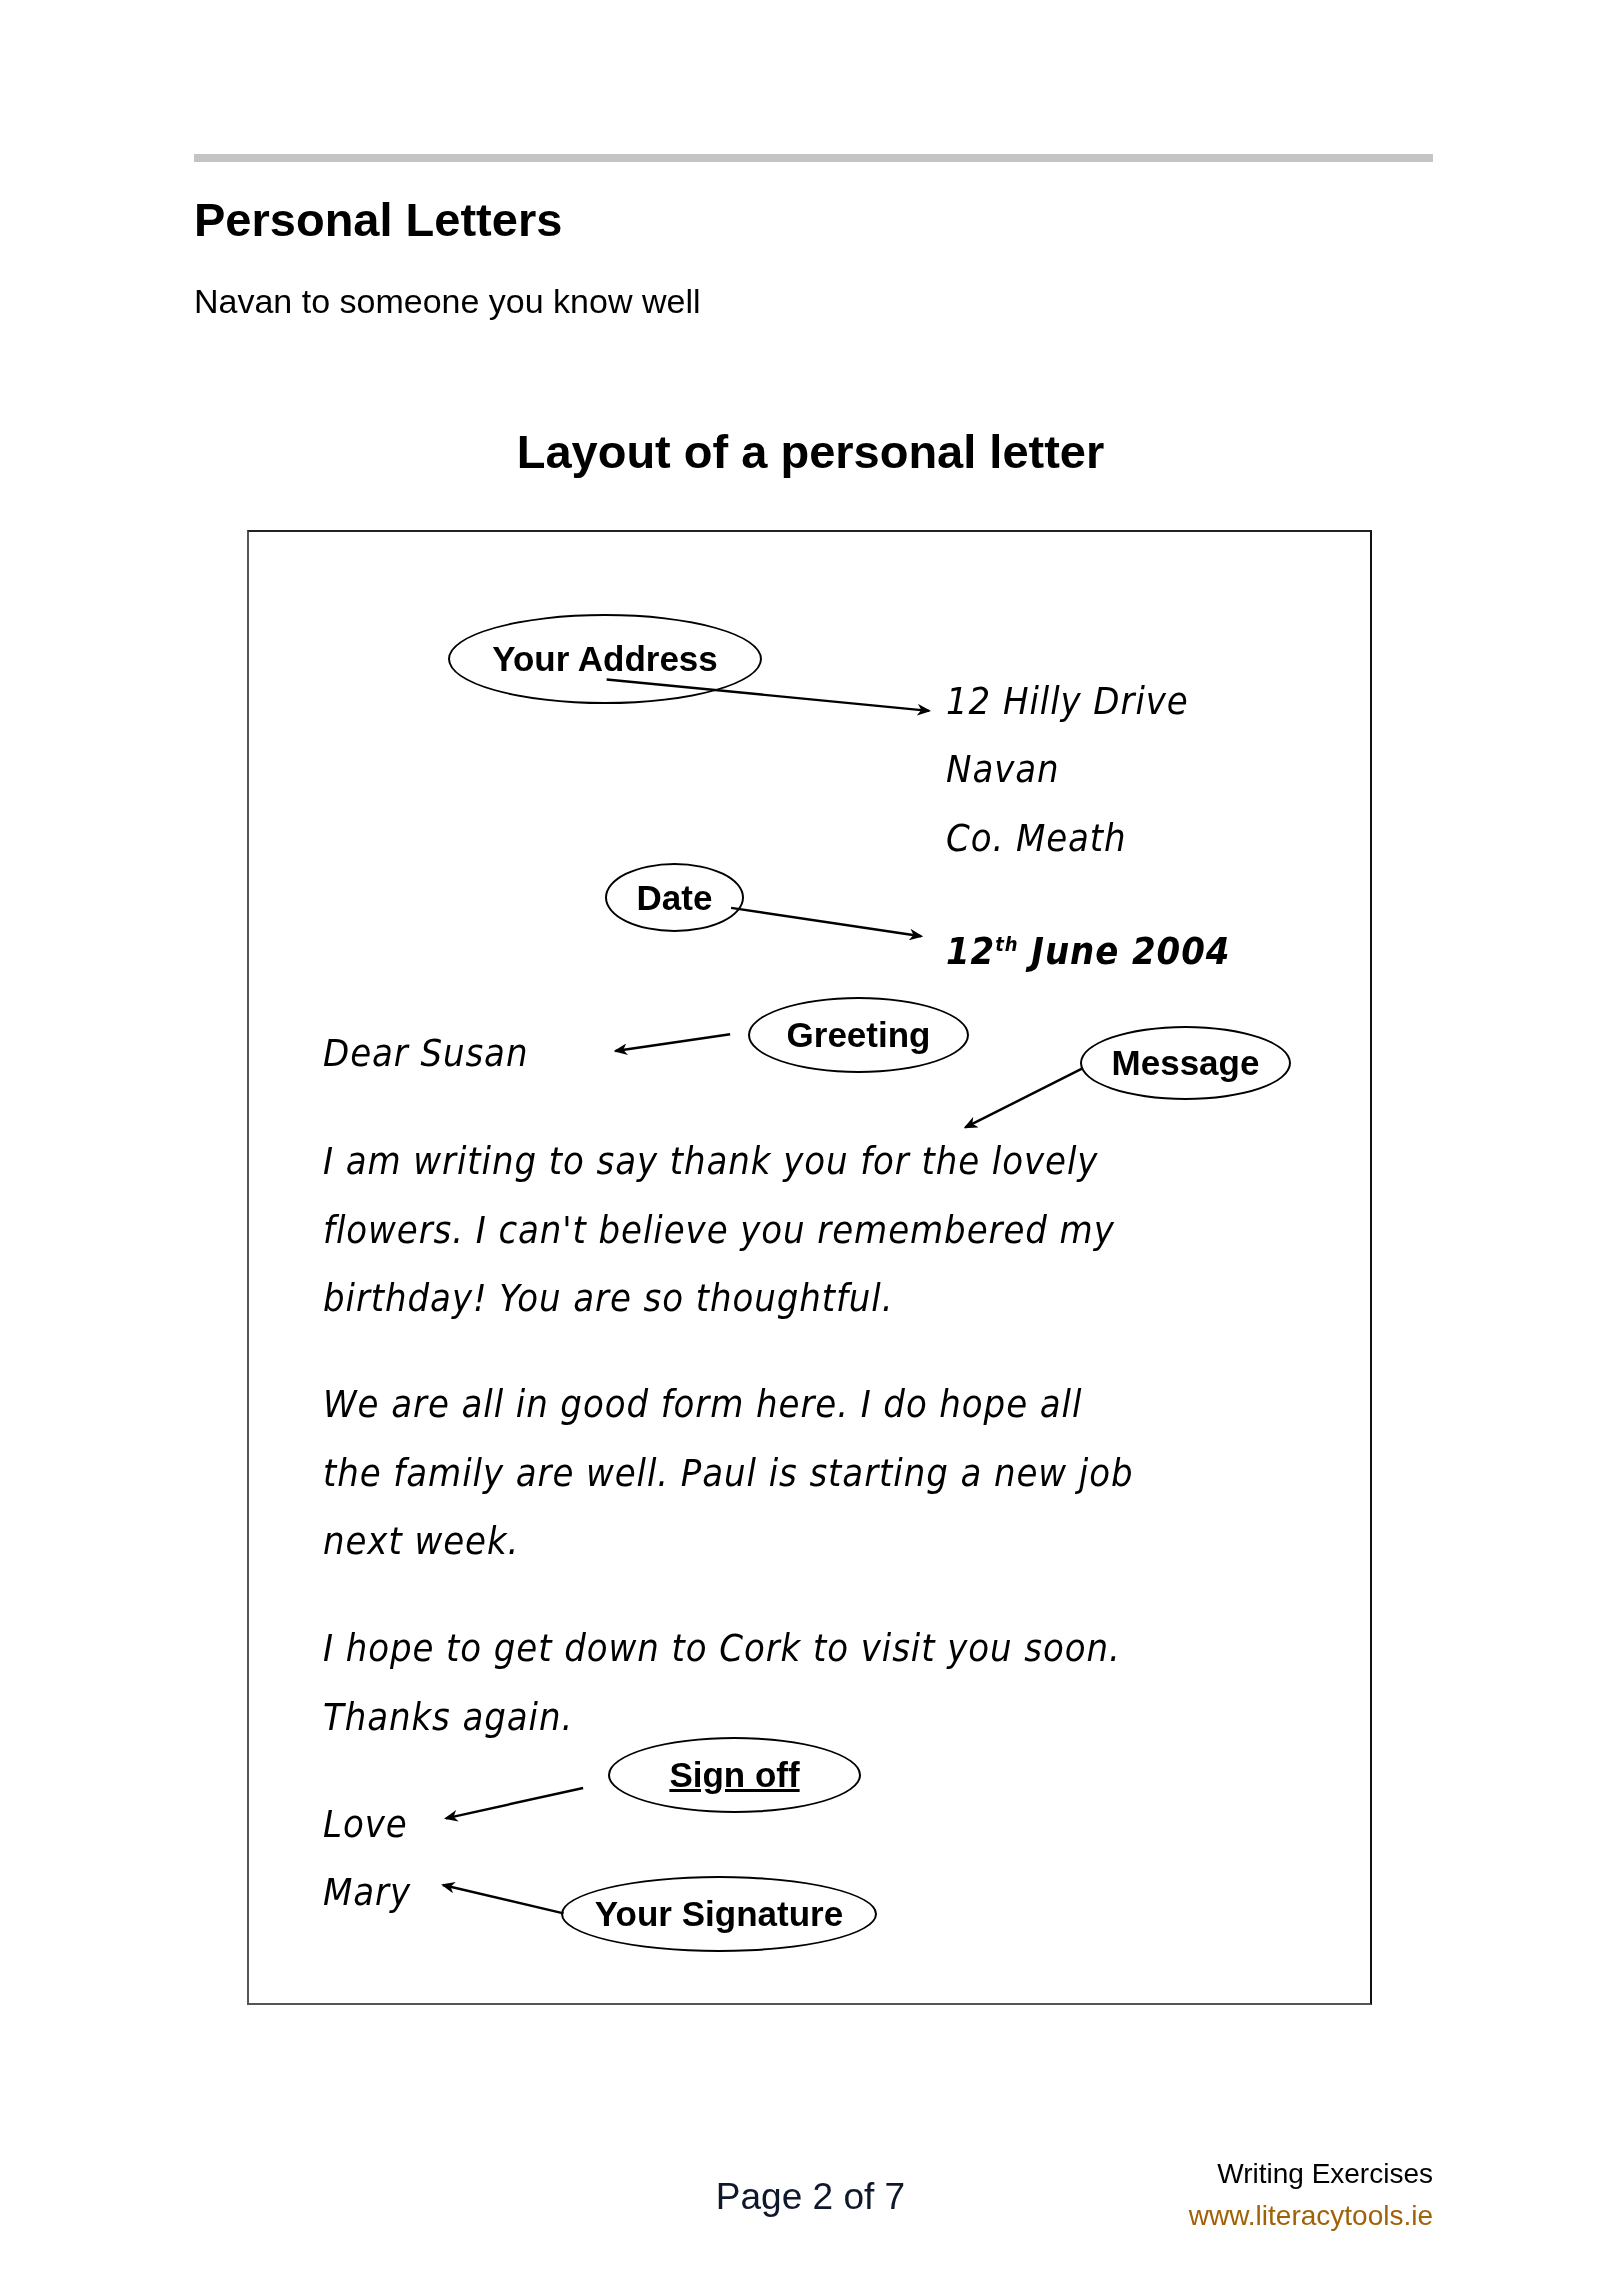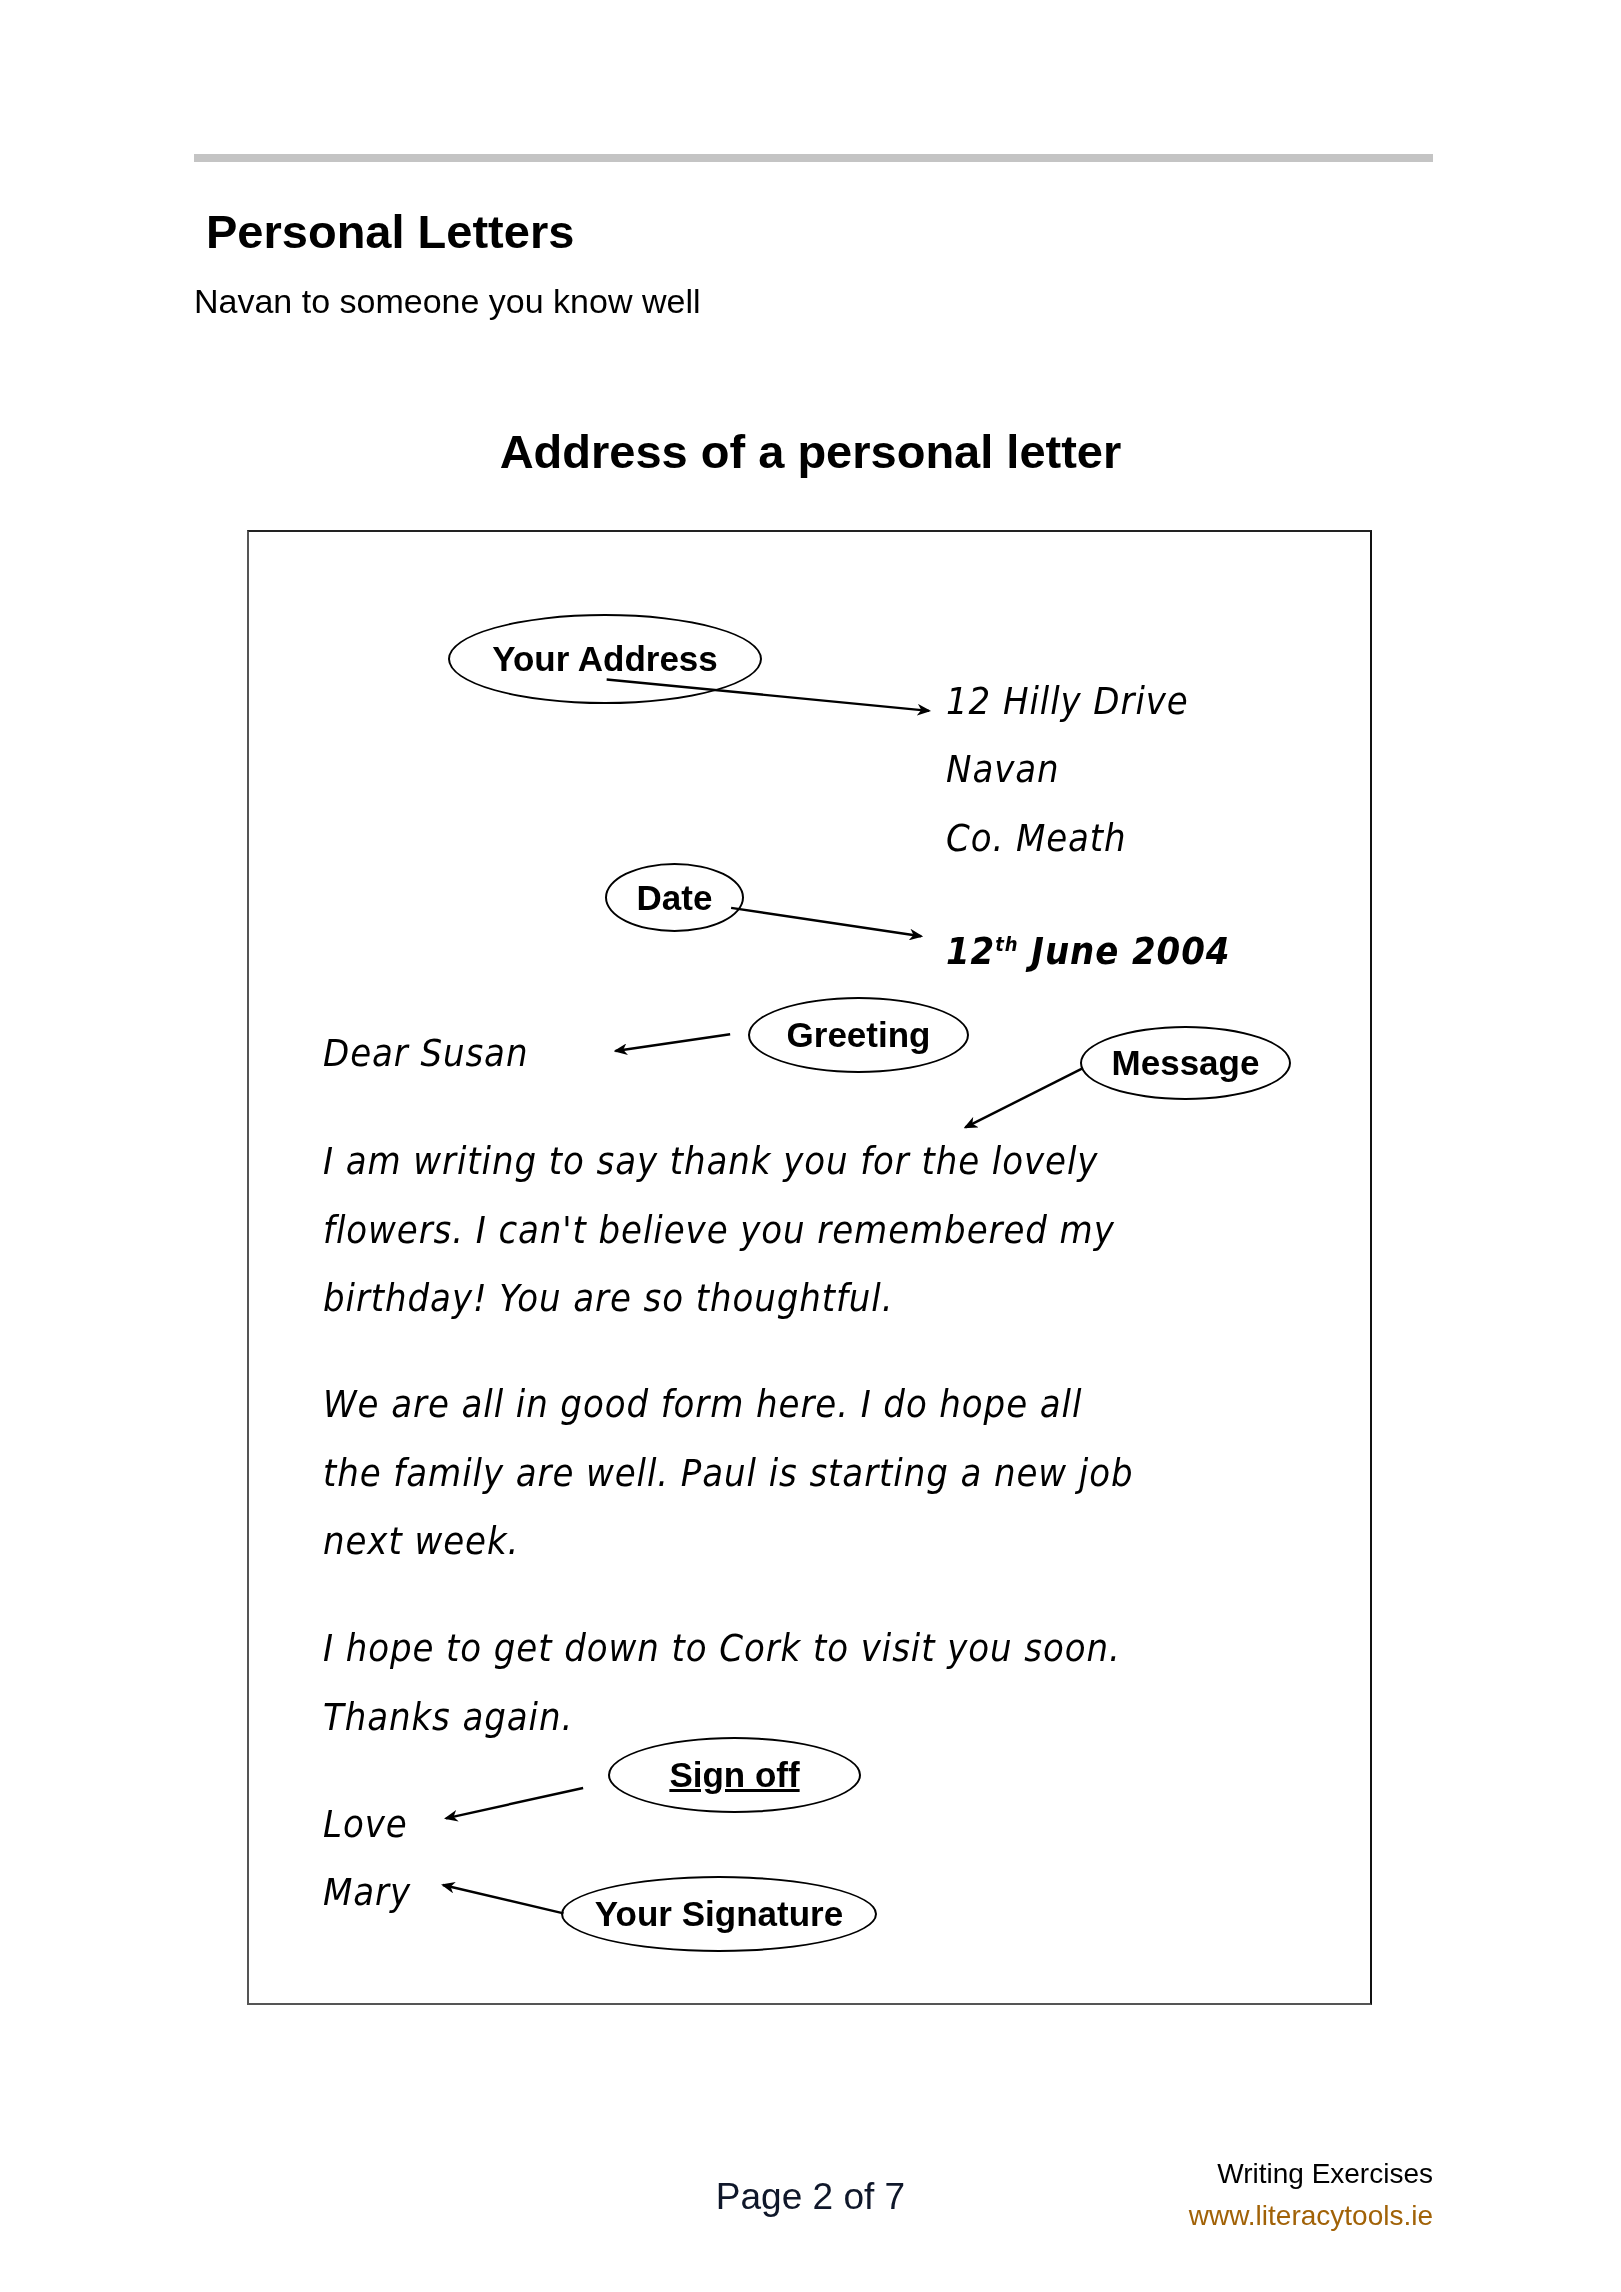--- a/index.html
+++ b/index.html
@@ -1,40 +1,40 @@
 <!DOCTYPE html>
 <html><head>
   <meta charset="utf-8">
   <style>
     html, body { margin: 0; padding: 0; background: #ffffff; }
     body { width: 1621px; height: 2293px; position: relative; overflow: hidden;
            font-family: "Liberation Sans", sans-serif; color: #000; }
     .rule { position: absolute; left: 194px; top: 154px; width: 1239px; height: 7.8px; background: #c4c4c4; }
-    .h1 { position: absolute; left: 194px; top: 192px; font-size: 47px; font-weight: bold; margin: 12px; }
+    .h1 { position: absolute; left: 194px; top: 192px; font-size: 47px; font-weight: bold; margin: 0; }
     .sub { position: absolute; left: 194px; top: 282px; font-size: 34px; }
     .h2 { position: absolute; left: 0; width: 1621px; top: 424px; text-align: center; font-size: 47px; font-weight: bold; }
     .box { position: absolute; left: 247px; top: 530px; width: 1125px; height: 1475px;
            border: 2px solid #555; border-top-color: #222; border-right-color: #111; box-sizing: border-box; }
     .hw { position: absolute; font-family: "DejaVu Sans", sans-serif; font-style: oblique;
           font-size: 37px; letter-spacing: 1px; white-space: nowrap; line-height: 69px; transform: scaleX(0.92); transform-origin: left; }
     .hw .sup { font-size: 19.6px; vertical-align: super; }
     .bubble { position: absolute; border: 2.5px solid #000; border-radius: 50%; box-sizing: border-box;
               display: flex; align-items: center; justify-content: center; font-weight: bold; font-size: 35px; background: #fff; }
     svg.arrows { position: absolute; left: 0; top: 0; width: 1621px; height: 2293px; pointer-events: none; }
     .pageno { position: absolute; left: 0; width: 1621px; text-align: center; top: 2176px; font-size: 37px; color: #0f172a; }
     .foot-title { position: absolute; right: 188px; top: 2158px; font-size: 28px; text-align: right; }
     .foot-link { position: absolute; right: 188px; top: 2200px; font-size: 28px; color: #a16207; text-decoration: none; }
   </style>
 </head>
 <body>
 
 <div class="rule"></div>
 <h1 class="h1">Personal Letters</h1>
 <div class="sub">Navan to someone you know well</div>
-<div class="h2">Address of a personal letter</div>
+<div class="h2">Layout of a personal letter</div>
 
 <div class="box"></div>
 
 <div class="hw" style="left:946px; top:667px;">12 Hilly Drive</div>
 <div class="hw" style="left:946px; top:735px;">Navan</div>
 <div class="hw" style="left:946px; top:804px;">Co. Meath</div>
 
 <div class="hw" style="left:946px; top:910px; font-weight:bold;">
   <span>12</span><span class="sup">th</span>
   <span>June 2004</span>

